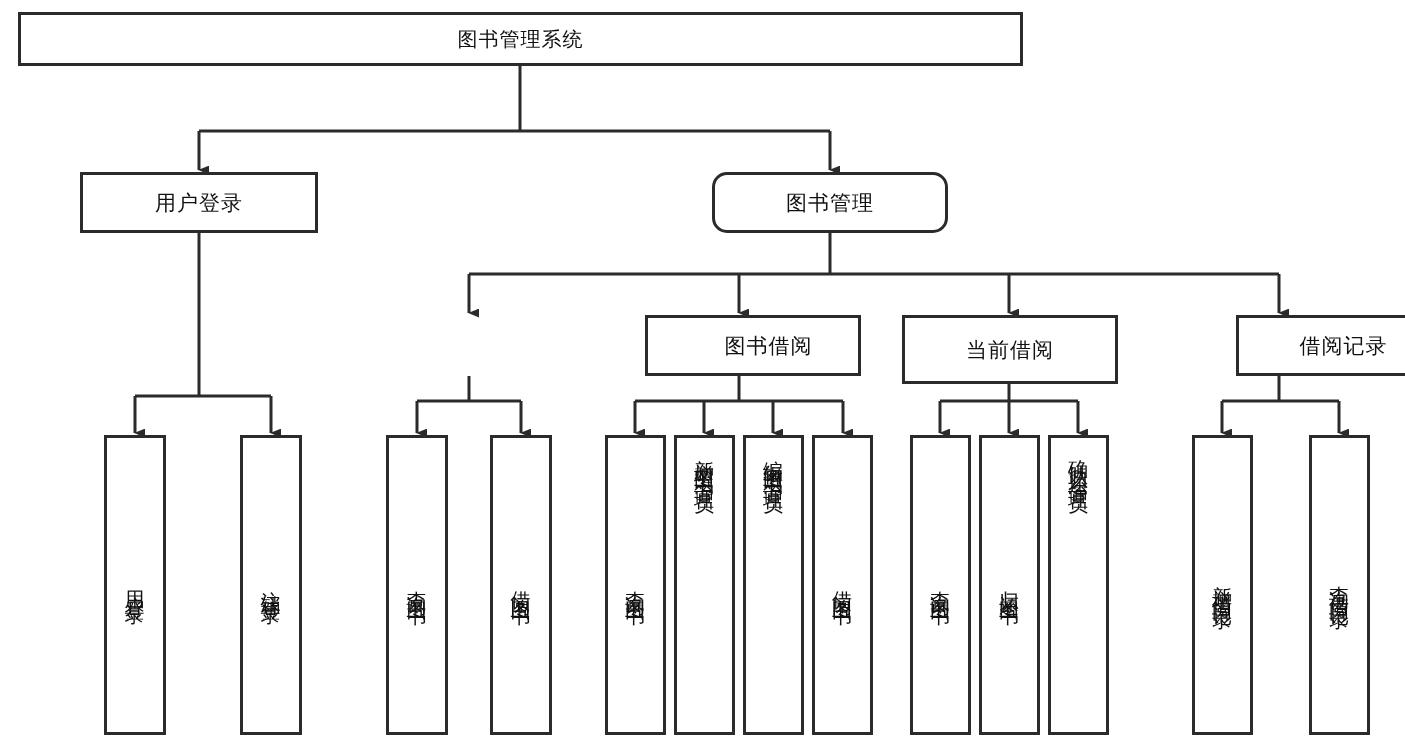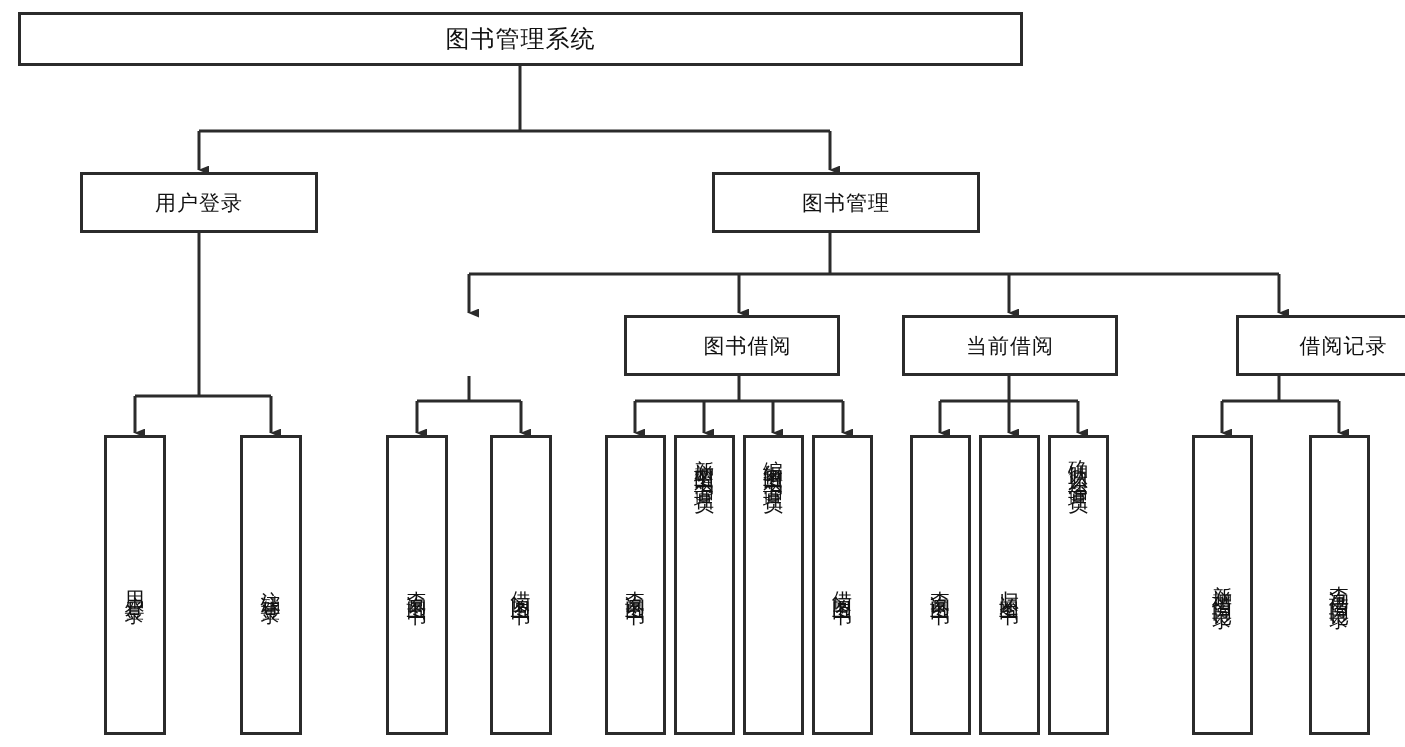--- a/index.html
+++ b/index.html
@@ -46,21 +46,21 @@
     text-align: center;
     color: #111111;
   }
   .node.horiz {
     font-size: 21px;
     letter-spacing: 1px;
     line-height: 1.2;
   }
   
   .node.root {
-    font-size: 24px;
+    font-size: 20px;
     text-align: center;
   }
   
   .node.vert {
     writing-mode: vertical-rl;
     text-orientation: upright;
     align-items: center;
     justify-content: flex-start;
     padding-top: 6px;
     font-size: 20px;
@@ -136,26 +136,26 @@
     <line x1="1279" y1="376" x2="1279" y2="401"></line>
     <line x1="1222" y1="401" x2="1339" y2="401"></line>
     <line x1="1222" y1="401" x2="1222" y2="433" marker-end="url(#arrowhead)"></line>
     <line x1="1339" y1="401" x2="1339" y2="433" marker-end="url(#arrowhead)"></line>
   </svg>
 
   <div class="node horiz root" style="left:18px; top:12px; width:1005px; height:54px;">图书管理系统</div>
 
   <div class="node horiz" style="left:80px; top:172px; width:238px; height:61px;">用户登录</div>
 
-  <div class="node horiz" style="left:712px; top:172px; width:268px; height:61px;">图书管理</div>
+  <div class="node horiz" style="left:712px; top:172px; width:236px; height:61px;border-radius:15px;">图书管理</div>
 
 
-  <div class="node horiz" style="left:624px; top:315px; width:216px; height:61px;padding-left:31px;">图书借阅</div>
+  <div class="node horiz" style="left:645px; top:315px; width:216px; height:61px;padding-left:31px;">图书借阅</div>
 
-  <div class="node horiz" style="left:902px; top:315px; width:216px; height:61px;">当前借阅</div>
+  <div class="node horiz" style="left:902px; top:315px; width:216px; height:69px;">当前借阅</div>
 
   <div class="node horiz" style="left:1236px; top:315px; width:215px; height:61px;">借阅记录</div>
 
   <div class="node vert centered" style="left:104px; top:435px; width:62px; height:300px;">用户登录</div>
 
   <div class="node vert centered" style="left:240px; top:435px; width:62px; height:300px;">注销登录</div>
 
   <div class="node vert centered" style="left:386px; top:435px; width:62px; height:300px;">查询图书</div>
 
   <div class="node vert centered" style="left:490px; top:435px; width:62px; height:300px;">借阅图书</div>

